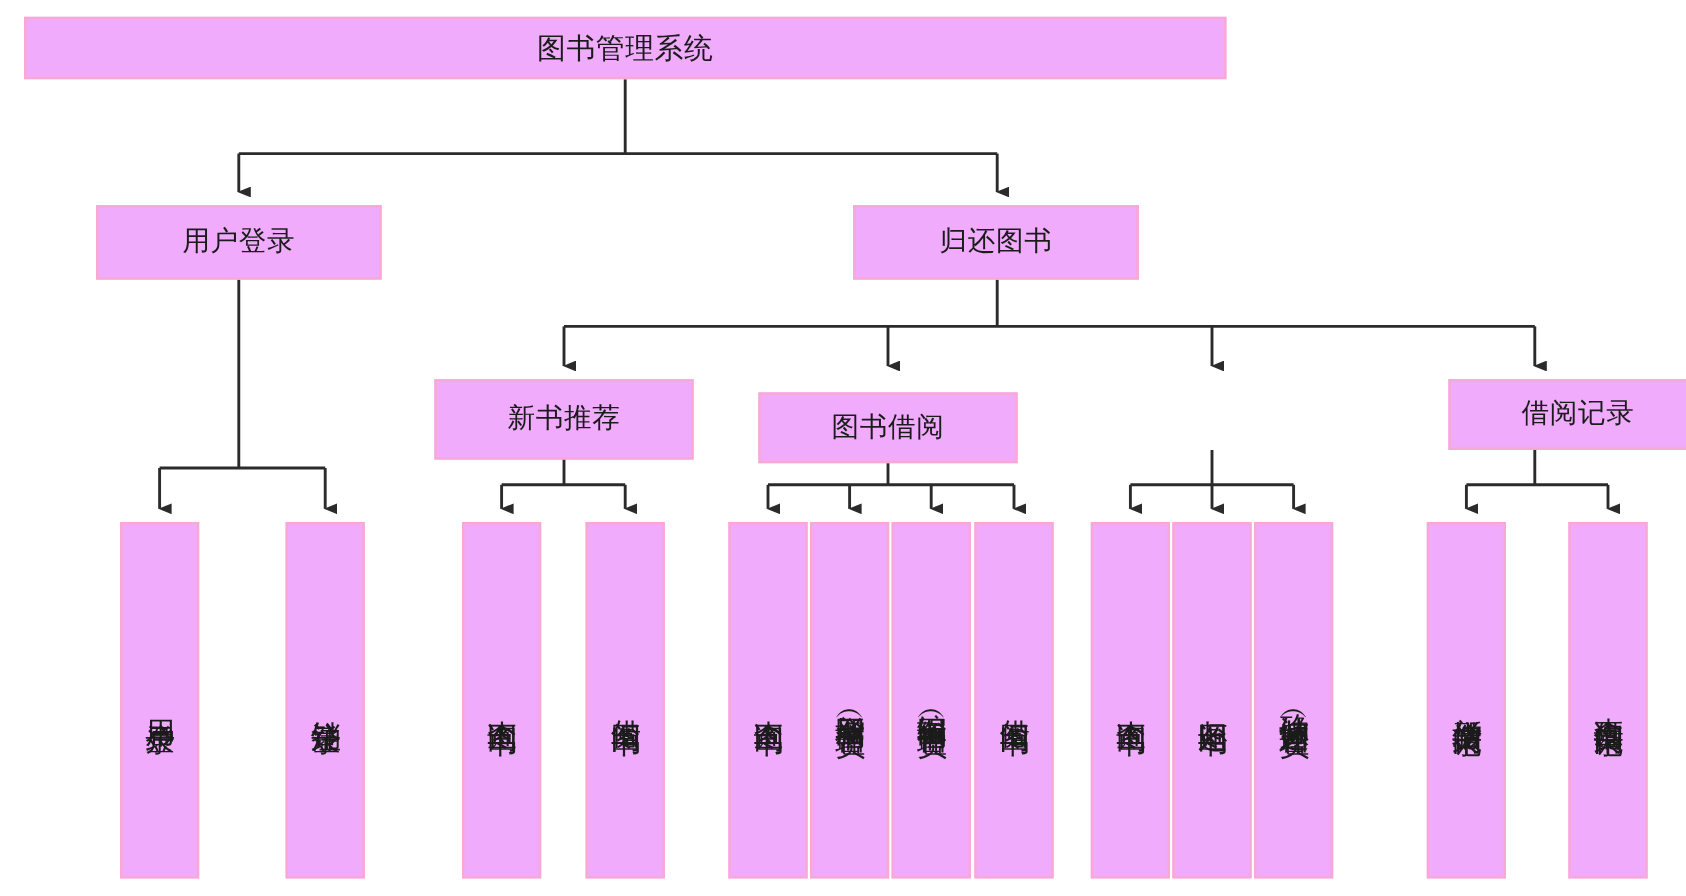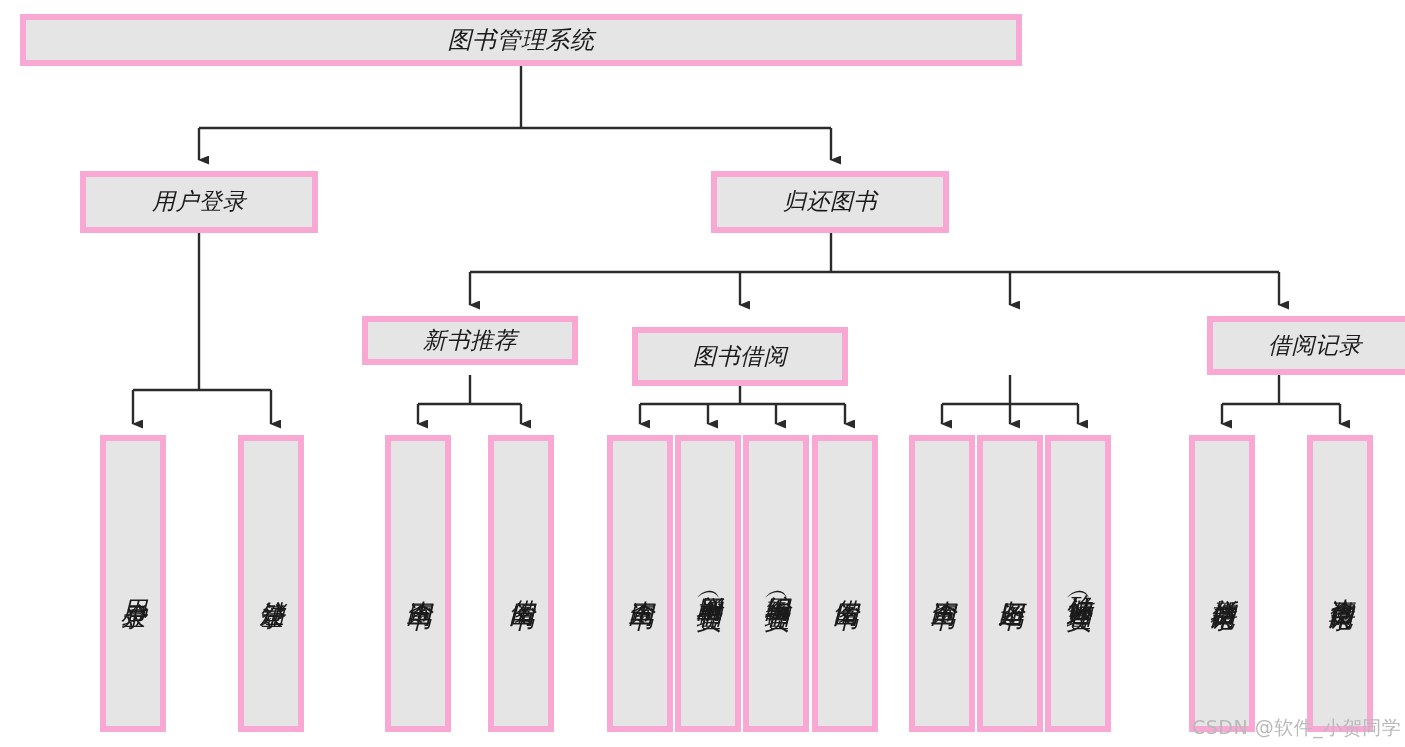--- a/index.html
+++ b/index.html
@@ -22,27 +22,26 @@
     position: absolute;
     left: 0;
     top: 0;
     width: 1405px;
     height: 747px;
     pointer-events: none;
   }
   .node {
     position: absolute;
     box-sizing: border-box;
-    background: #e5e5e5;
-    border: 6px solid #f9a8d4;
+    background: #f0abfc;
+    border: 2px solid #f9a8d4;
     display: flex;
     align-items: center;
     justify-content: center;
     color: #1b1b1b;
-    font-style: italic;
   }
   .node-label {
     display: block;
     text-align: center;
     line-height: 1.18;
     letter-spacing: 0.5px;
     white-space: nowrap;
   }
   
   .node.horiz .node-label {
@@ -135,21 +134,21 @@
   </div>
 
   <div class="node horiz" style="left:80px; top:171px; width:238px; height:62px;">
     <span class="node-label">用户登录</span>
   </div>
 
   <div class="node horiz" style="left:711px; top:171px; width:238px; height:62px;">
     <span class="node-label">归还图书</span>
   </div>
 
-  <div class="node horiz" style="left:362px; top:316px; width:216px; height:49px;">
+  <div class="node horiz" style="left:362px; top:316px; width:216px; height:67px;">
     <span class="node-label">新书推荐</span>
   </div>
 
   <div class="node horiz" style="left:632px; top:316px; width:216px; height:59px;margin-top:11px;">
     <span class="node-label">图书借阅</span>
   </div>
 
 
   <div class="node horiz" style="left:1171px; top:316px; width:216px; height:59px;margin-left:36px;">
     <span class="node-label">借阅记录</span>
@@ -200,15 +199,14 @@
   </div>
 
   <div class="node vert" style="left:1189px; top:435px; width:66px; height:297px;">
     <span class="node-label">新增借阅记录</span>
   </div>
 
   <div class="node vert" style="left:1307px; top:435px; width:66px; height:297px;">
     <span class="node-label">查询借阅记录</span>
   </div>
 
-  <div class="watermark" style="left:1192px; top:715px;">CSDN @软件_小贺同学</div>
 
 </div>
 
 </body></html>

